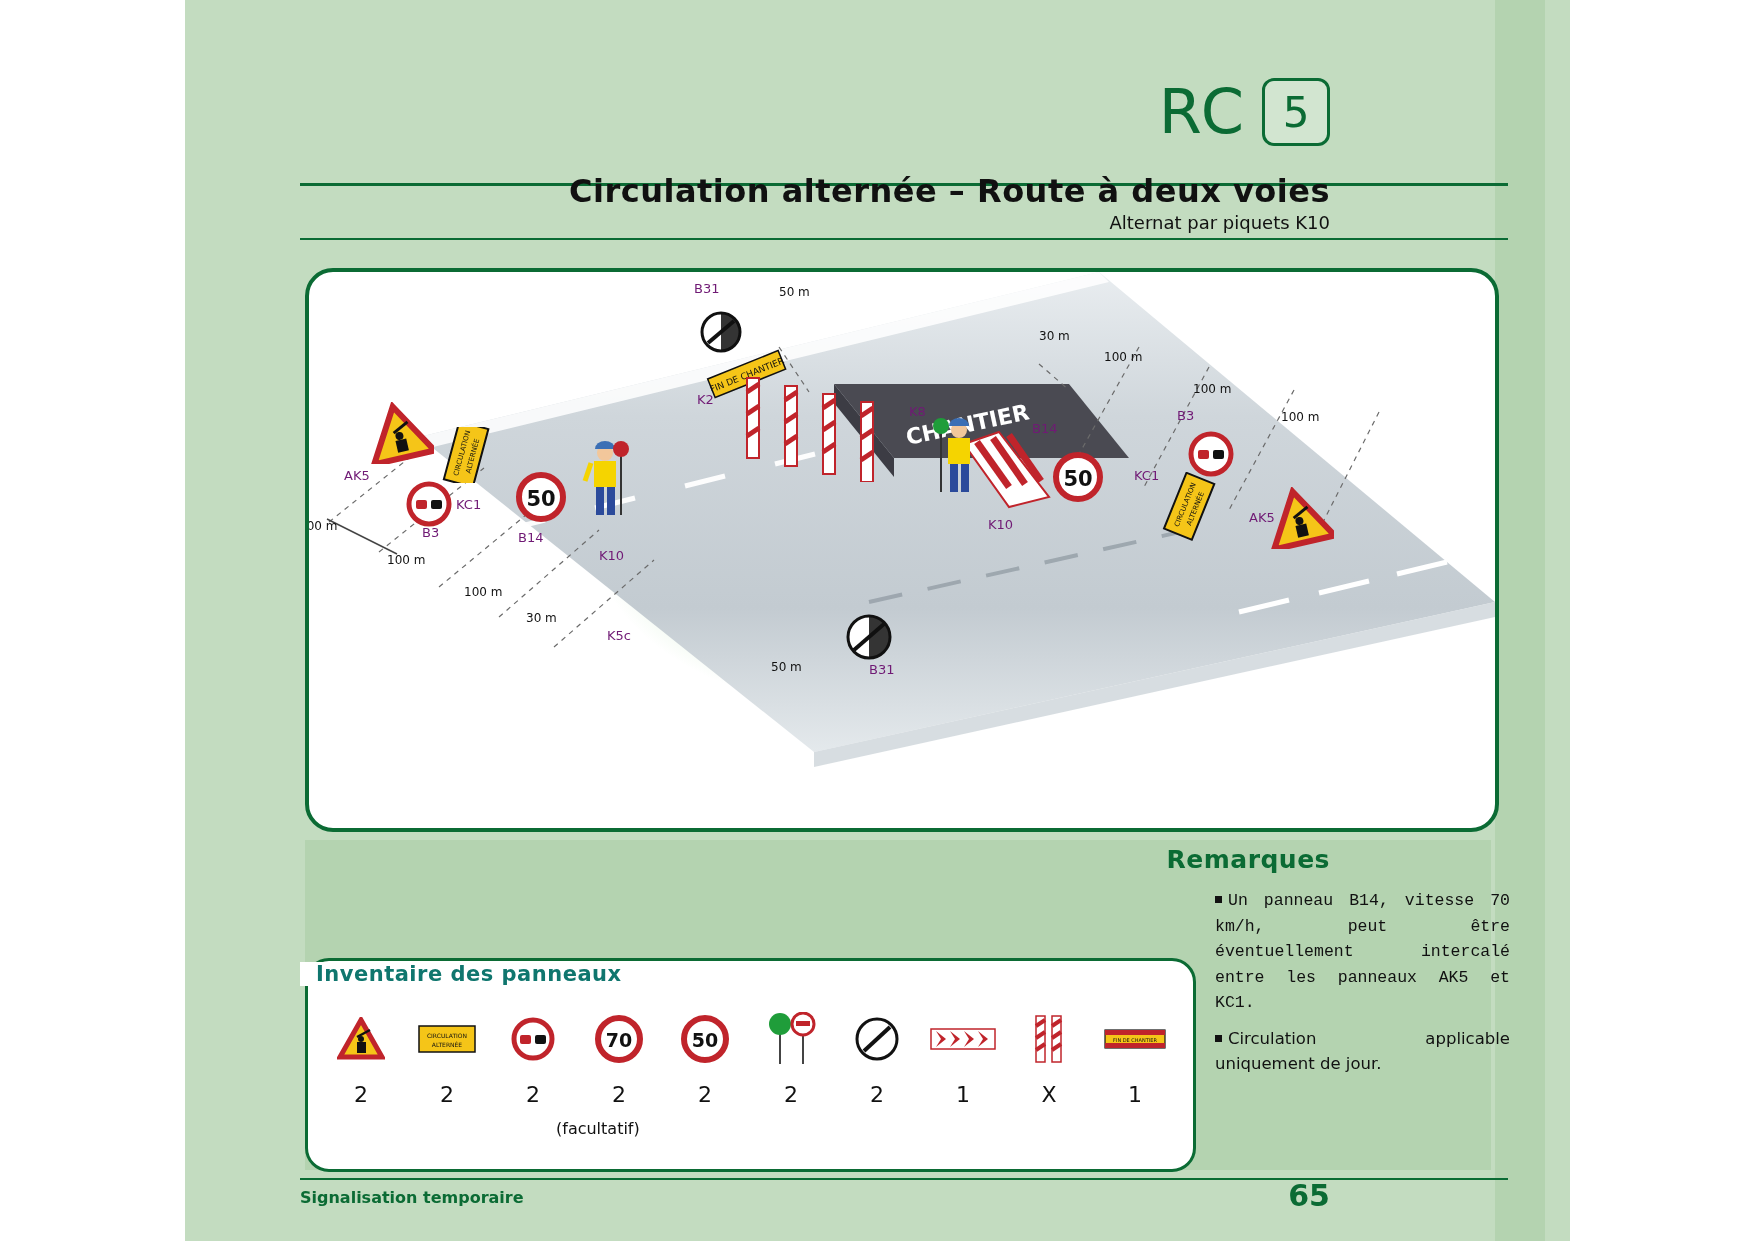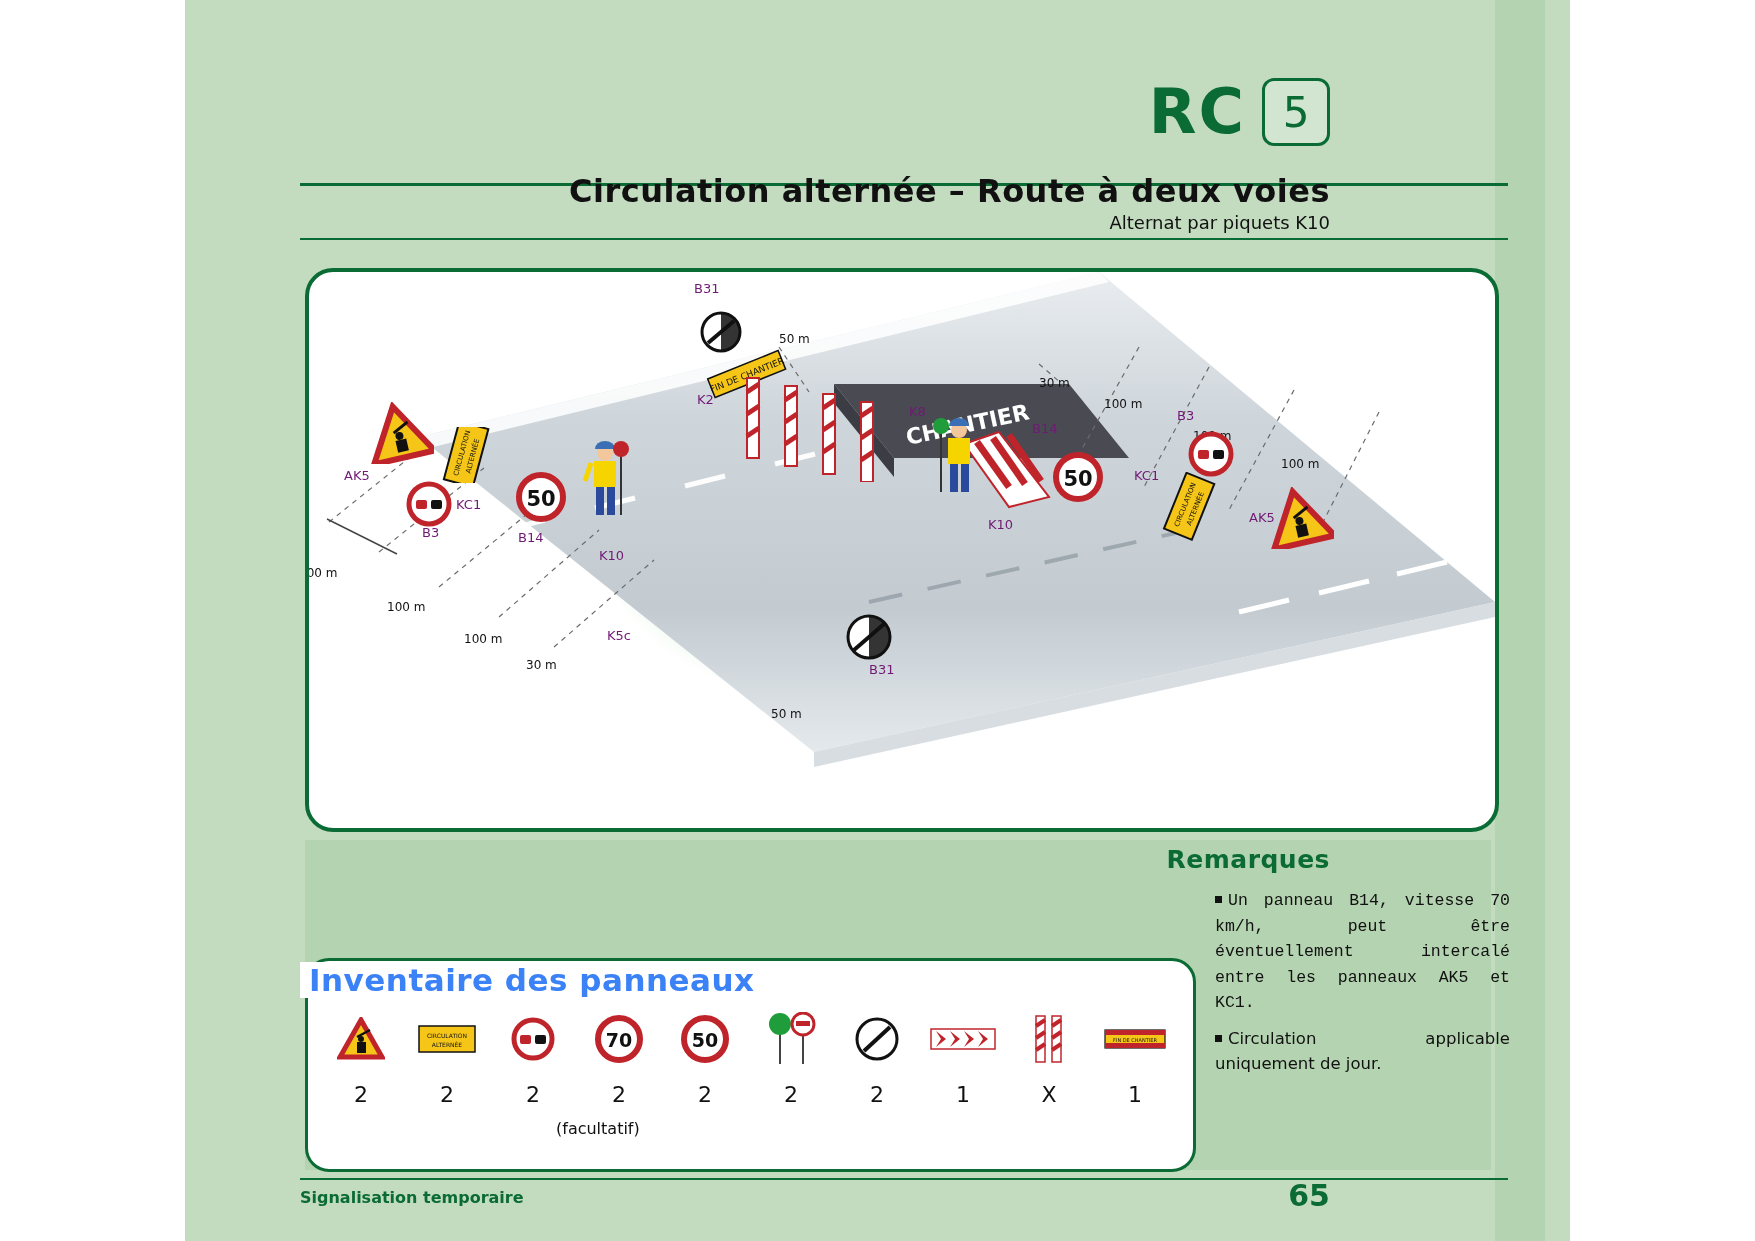--- a/index.html
+++ b/index.html
@@ -22,21 +22,21 @@
     position:absolute;left:1495px;top:0;width:50px;height:1241px;
     background:#b4d3b0;
   }
   
   .rc-badge{
     position:absolute;right:425px;top:78px;
     display:flex;align-items:center;gap:16px;
   }
   .rc-text{
     font-family:"DejaVu Sans", sans-serif;
-    font-weight:bold;font-size:62px;color:#0b6b34;letter-spacing:2px;
+    font-weight:normal;font-size:62px;color:#0b6b34;letter-spacing:2px;
     line-height:1;
   }
   .rc-num{
     width:62px;height:62px;border:3px solid #0b6b34;border-radius:12px;
     color:#0b6b34;font-size:42px;font-weight:normal;
     display:flex;align-items:center;justify-content:center;
     background:rgba(255,255,255,0.25);
   }
   .rule-top{
     position:absolute;left:300px;top:183px;width:1208px;height:3px;background:#0b6b34;
@@ -60,21 +60,21 @@
   }
   .glow{
     position:absolute;left:560px;top:260px;width:560px;height:360px;
     background:radial-gradient(ellipse at center, rgba(80,190,70,0.55) 0%, rgba(120,205,110,0.28) 45%, rgba(255,255,255,0) 70%);
     transform:translate(-50%,-50%);
     pointer-events:none;
   }
   svg.road{position:absolute;left:0;top:0;}
   
   .lbl{position:absolute;font-size:13px;color:#701a75;white-space:nowrap;}
-  .lbl-s{position:absolute;font-size:12px;color:#111;white-space:nowrap;margin-top:47px;}
+  .lbl-s{position:absolute;font-size:12px;color:#111;white-space:nowrap;}
   
   .remarks-band{
     position:absolute;left:305px;top:840px;width:1186px;height:330px;
     background:#b4d3b0;
   }
   .remarks-title{
     position:absolute;right:425px;top:845px;
     font-size:25px;font-weight:bold;color:#0b6b34;letter-spacing:.5px;
   }
   .remarks-body{
@@ -82,22 +82,22 @@
     font-size:16.5px;color:#111;line-height:1.55;text-align:justify;
   }
   .bullet{display:inline-block;width:7px;height:7px;background:#111;margin-right:6px;vertical-align:2px;}
   
   .inv{
     position:absolute;left:305px;top:958px;width:885px;height:208px;
     background:#ffffff;border:3px solid #0b6b34;border-radius:24px;
   }
   .inv-title{
     position:absolute;left:300px;top:962px;
-    font-size:31px;font-weight:bold;color:#3b82f6;letter-spacing:.5px;
-    background:#ffffff;padding:0 9px;
+    font-size:21px;font-weight:bold;color:#0f766e;letter-spacing:.5px;
+    background:#ffffff;padding:0 16px;
   }
   .inv-items{
     position:absolute;left:318px;top:1010px;width:860px;height:150px;
     display:flex;align-items:flex-start;justify-content:flex-start;gap:0;
   }
   .inv-cell{width:86px;display:flex;flex-direction:column;align-items:center;}
   .inv-icon{height:58px;display:flex;align-items:center;justify-content:center;}
   .inv-count{margin-top:14px;font-size:22px;color:#111;}
   .facultatif{
     position:absolute;left:556px;top:1119px;font-size:16px;color:#111;text-align:center;

